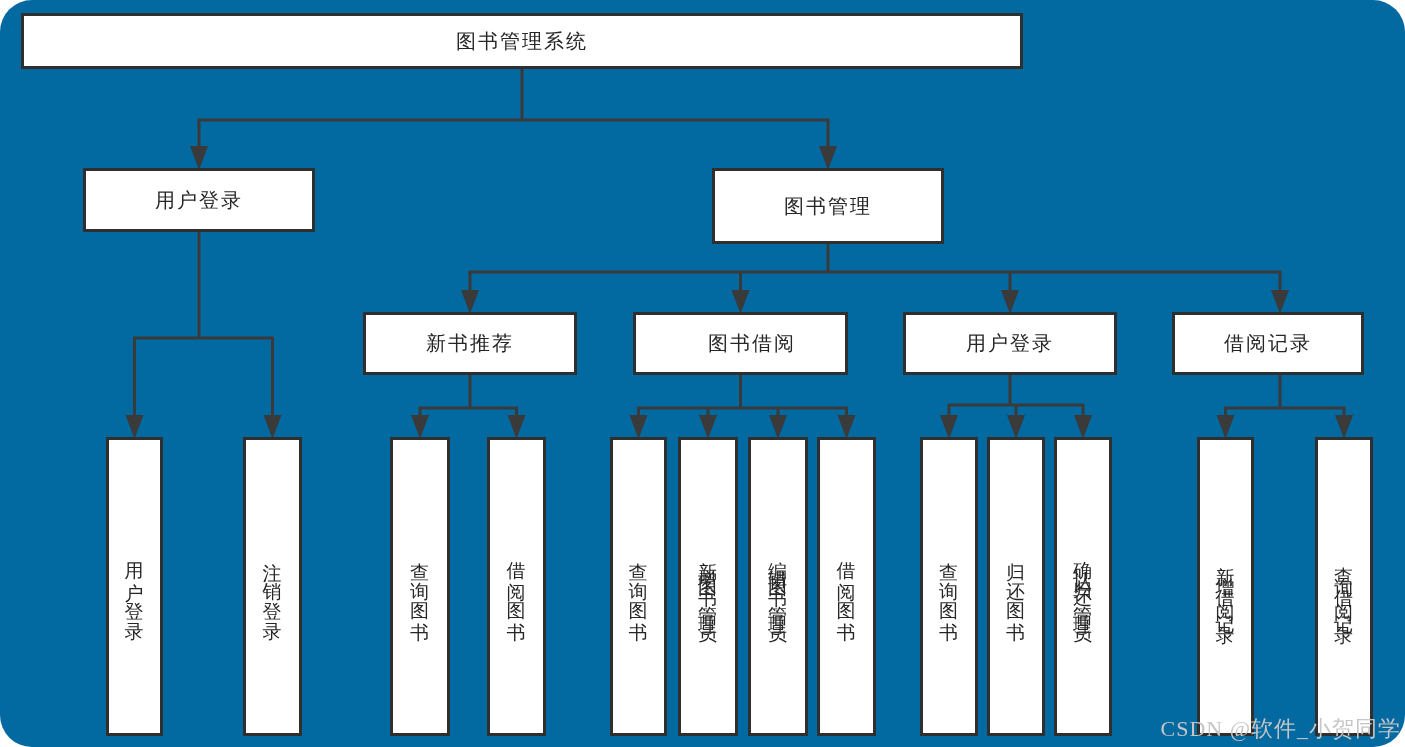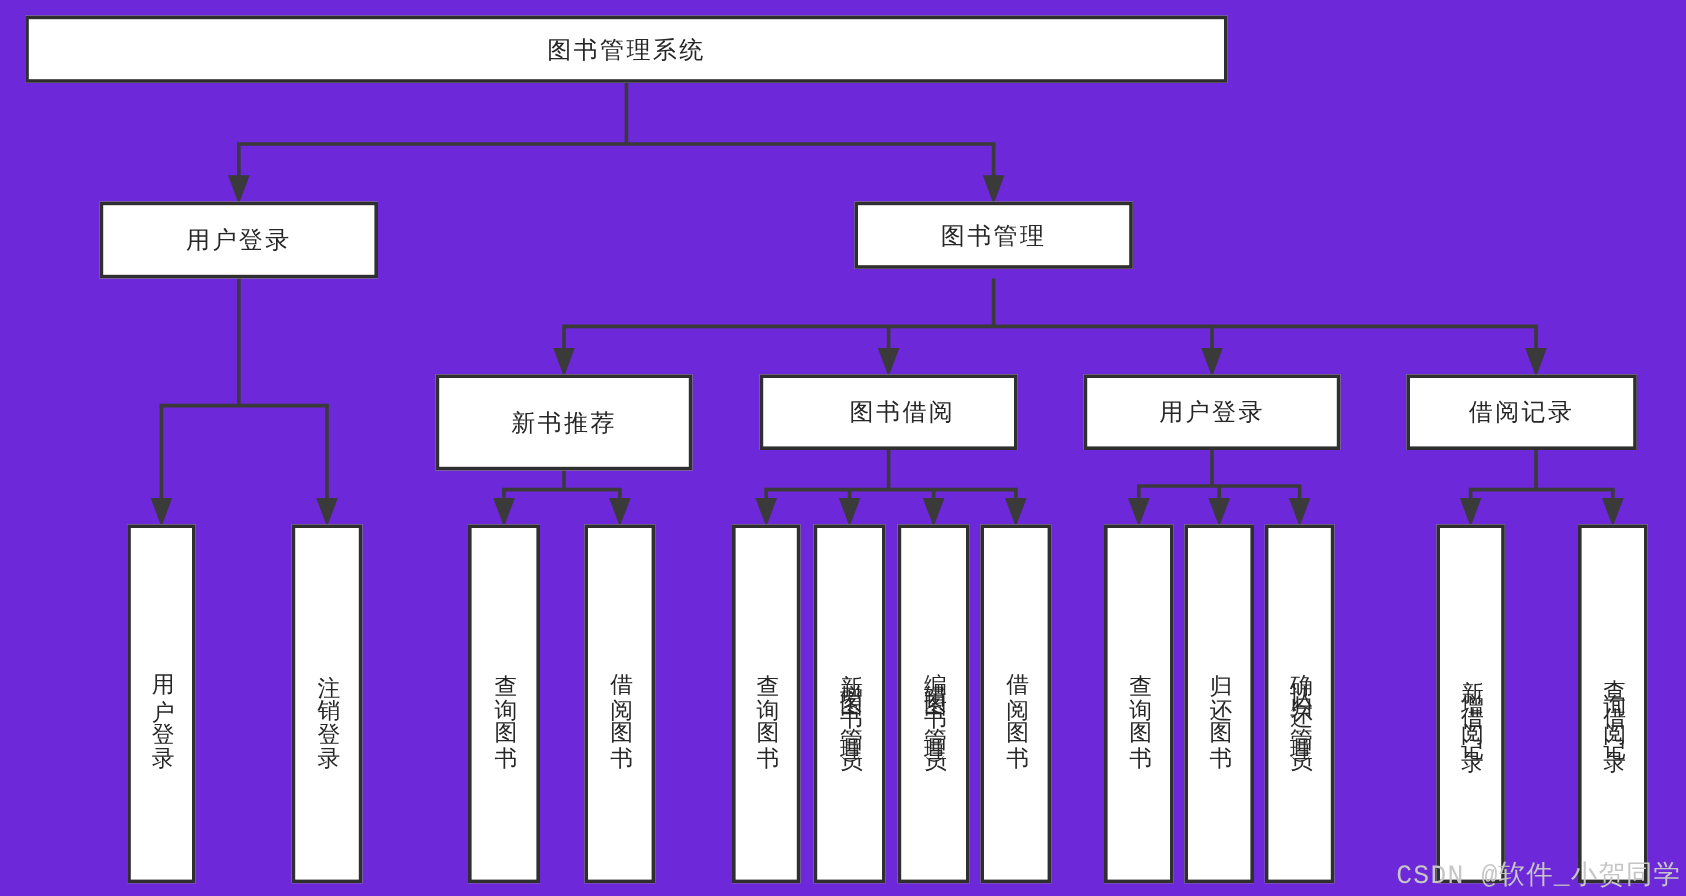--- a/index.html
+++ b/index.html
@@ -1,22 +1,23 @@
 <!DOCTYPE html>
 <html><head>
 <meta charset="utf-8">
 <style>
   html, body { margin: 0; padding: 0; background: #ffffff; }
   .stage {
     position: relative;
     width: 1405px;
     height: 747px;
-    background: #6d28d9;
-    font-family: Liberation Mono, monospace;
+    background: #0369a1;
+    font-family: Liberation Serif, serif;
     overflow: hidden;
+    border-radius: 32px;
   }
   #connectors {
     position: absolute;
     left: 0; top: 0;
     width: 1405px; height: 747px;
     z-index: 1;
   }
   .node {
     position: absolute;
     box-sizing: border-box;
@@ -109,24 +110,24 @@
       <line x1="1344" y1="408" x2="1344" y2="419" stroke="#3a3a3a" stroke-width="3"></line>
       <polygon points="1335,415 1353,415 1344,439" fill="#3a3a3a"></polygon>
     </svg>
   <div id="nodes">
       <div class="node horizontal" style="left: 21px; top: 13px; width: 1002px; height: 56px; border-color: rgb(47, 47, 47); background: rgb(255, 255, 255);">
         <span class="label" style="color: rgb(38, 38, 38);">图书管理系统</span>
       </div>
       <div class="node horizontal" style="left: 83px; top: 168px; width: 232px; height: 64px; border-color: rgb(47, 47, 47); background: rgb(255, 255, 255);">
         <span class="label" style="color: rgb(38, 38, 38);">用户登录</span>
       </div>
-      <div class="node horizontal" style="left: 712px; top: 168px; width: 232px; height: 56px; border-color: rgb(47, 47, 47); background: rgb(255, 255, 255);">
+      <div class="node horizontal" style="left: 712px; top: 168px; width: 232px; height: 76px; border-color: rgb(47, 47, 47); background: rgb(255, 255, 255);">
         <span class="label" style="color: rgb(38, 38, 38);">图书管理</span>
       </div>
-      <div class="node horizontal" style="left: 363px; top: 312px; width: 214px; height: 80px; border-color: rgb(47, 47, 47); background: rgb(255, 255, 255);">
+      <div class="node horizontal" style="left: 363px; top: 312px; width: 214px; height: 63px; border-color: rgb(47, 47, 47); background: rgb(255, 255, 255);">
         <span class="label" style="color: rgb(38, 38, 38);">新书推荐</span>
       </div>
       <div class="node horizontal" style="left: 633px; top: 312px; width: 215px; height: 63px; border-color: rgb(47, 47, 47); background: rgb(255, 255, 255);">
         <span class="label" style="color: rgb(38, 38, 38); margin-left: 23px;">图书借阅</span>
       </div>
       <div class="node horizontal" style="left: 903px; top: 312px; width: 214px; height: 63px; border-color: rgb(47, 47, 47); background: rgb(255, 255, 255);">
         <span class="label" style="color: rgb(38, 38, 38);">用户登录</span>
       </div>
       <div class="node horizontal" style="left: 1172px; top: 312px; width: 192px; height: 63px; border-color: rgb(47, 47, 47); background: rgb(255, 255, 255);">
         <span class="label" style="color: rgb(38, 38, 38);">借阅记录</span>

